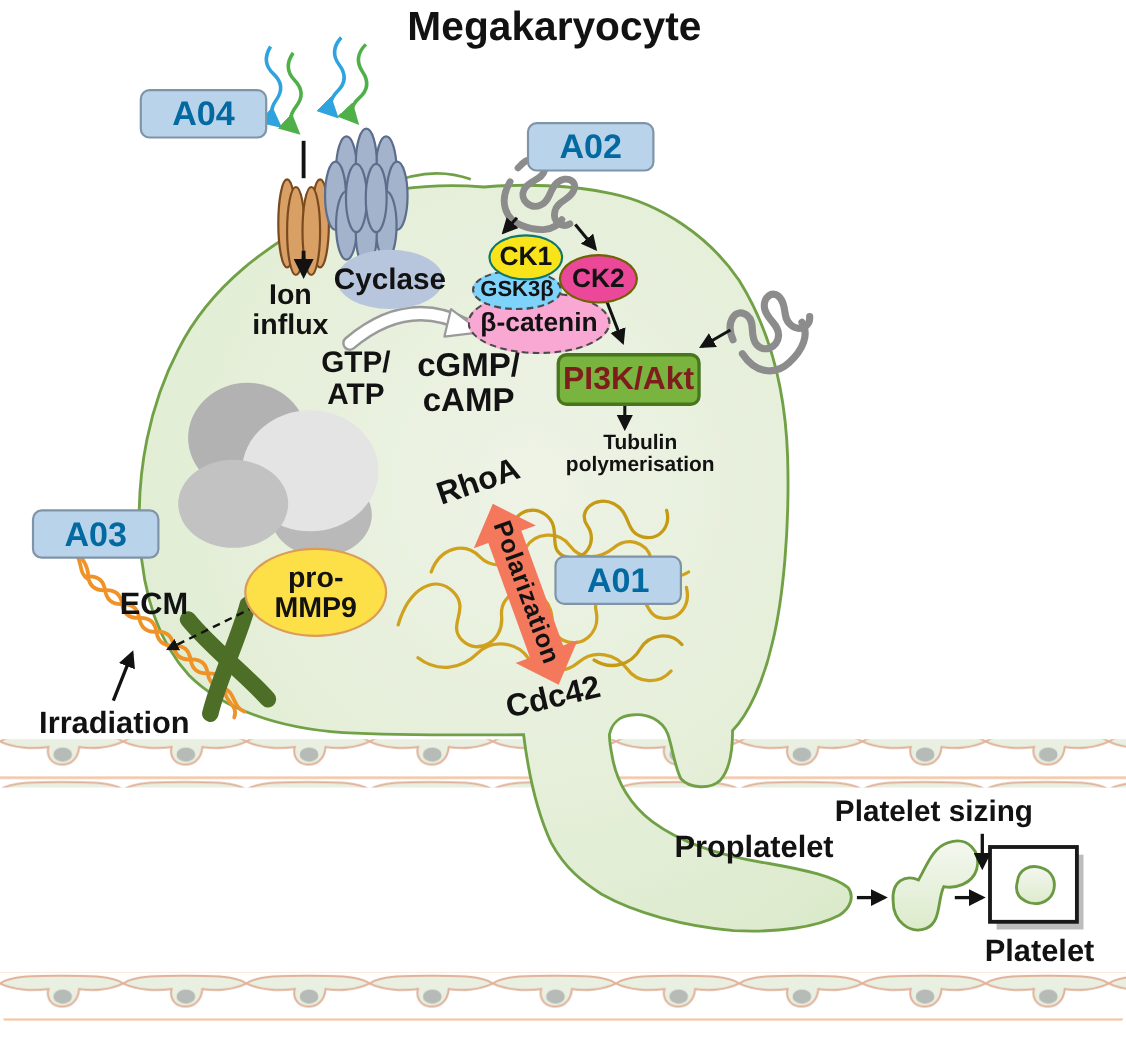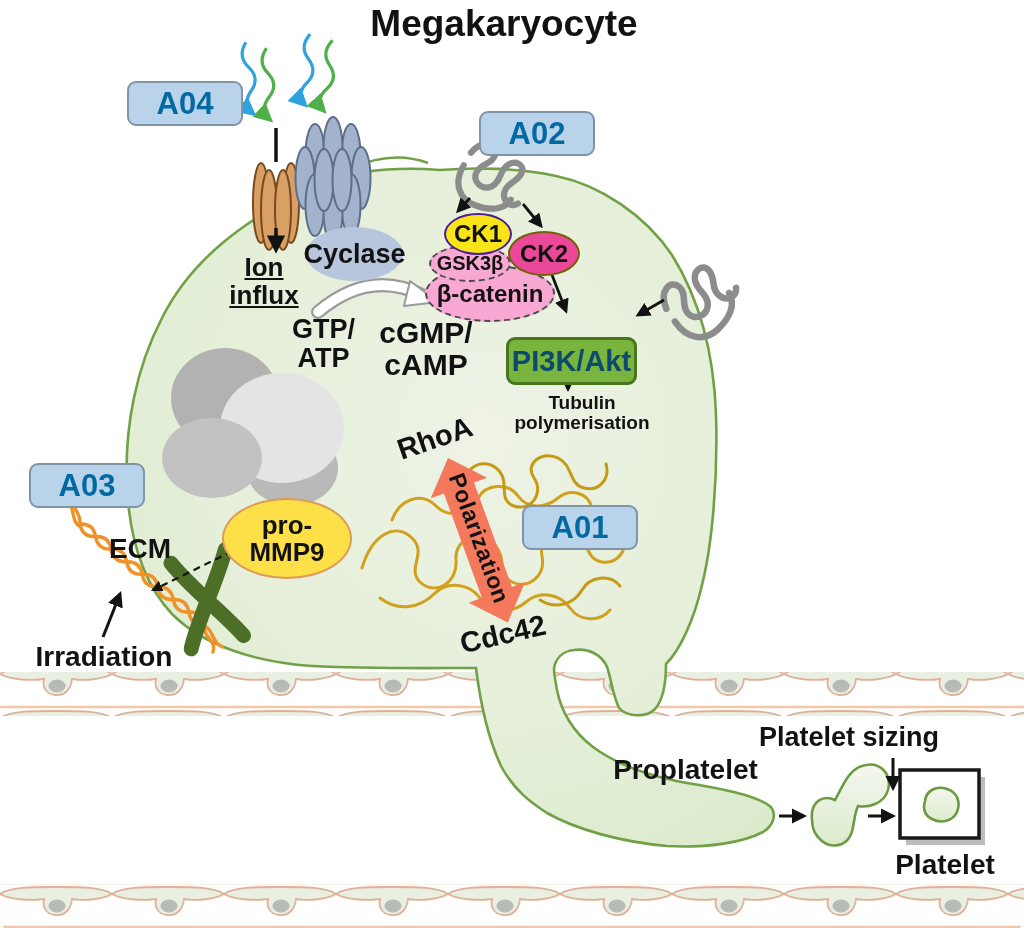--- a/index.html
+++ b/index.html
@@ -6,44 +6,44 @@
   #stage{position:relative;width:1024px;height:945px;overflow:hidden;background:#fff;
          font-family:"Liberation Sans",sans-serif;border-radius:32px;}
   #art{position:absolute;left:0;top:0;z-index:1;}
   .lbl{position:absolute;z-index:3;font-weight:bold;color:#121212;text-align:center;
        white-space:pre-line;line-height:1.07;}
   .chip{position:absolute;z-index:4;width:112px;height:41px;background:#b9d3ea;
         border:2.5px solid #8094a8;border-radius:9px;display:flex;align-items:center;
         justify-content:center;font-weight:bold;font-size:31px;color:#0369a1;}
   .oval{position:absolute;border-radius:50%;display:flex;align-items:center;
         justify-content:center;font-weight:bold;color:#121212;text-align:center;}
-  #ck1{left:444px;top:213px;width:64px;height:38px;background:#f8e418;border:2px solid #4c1d95;font-size:24px;z-index:5;}
+  #ck1{left:444px;top:213px;width:64px;height:38px;background:#f8e418;border:2px solid #0f766e;font-size:24px;z-index:5;}
   #ck2{left:508px;top:231px;width:68px;height:41px;background:#ec4899;border:2px solid #6e6300;font-size:24px;z-index:5;}
-  #gsk3b{left:429px;top:245px;width:78px;height:33px;background:#f9a8d4;border:2px dashed #4a4a4a;font-size:20px;z-index:4;}
+  #gsk3b{left:429px;top:245px;width:78px;height:33px;background:#7dd3fc;border:2px dashed #4a4a4a;font-size:20px;z-index:4;}
   #bcat{left:425px;top:265px;width:126px;height:53px;background:#f9a8d4;border:2px dashed #4a4a4a;font-size:24px;z-index:3;}
   #cyclase{left:306px;top:227px;width:97px;height:54px;background:#b7c6dd;font-size:27px;z-index:3;text-align:center;}
   #prommp9{left:222px;top:498px;width:126px;height:77px;background:#fde047;border:2.5px solid #db9c58;font-size:26px;line-height:1.02;z-index:3;white-space:pre-line;}
   #pi3k{position:absolute;left:506px;top:321px;width:125px;height:42px;background:#79b43e;
         border:3px solid #47761c;border-radius:9px;display:flex;align-items:center;justify-content:center;
-        font-weight:bold;font-size:29px;color:#0c4a6e;z-index:3;margin-top:16px;}
+        font-weight:bold;font-size:29px;color:#7f1d1d;z-index:3;}
   #title{left:312px;top:4px;width:384px;font-size:37px;}
-  #ion{left:208px;top:254px;width:112px;font-size:26px;text-decoration:underline;}
+  #ion{left:208px;top:254px;width:112px;font-size:26px;}
   #gtp{left:276px;top:315px;width:95px;font-size:27px;}
   #cgmp{left:366px;top:317px;width:120px;font-size:30px;}
   #tub{left:492px;top:393px;width:180px;font-size:19px;}
   #rhoa{left:388px;top:423px;width:94px;font-size:29px;transform:rotate(-19deg);}
   #cdc42{left:452px;top:619px;width:102px;font-size:29px;transform:rotate(-13deg);}
   #pol{left:393px;top:526px;width:172px;font-size:23px;transform:rotate(70deg);letter-spacing:.5px;z-index:3;}
   #ecm{left:102px;top:534px;width:76px;font-size:28px;}
   #irr{left:22px;top:642px;width:164px;font-size:28px;}
   #prop{left:598px;top:755px;width:175px;font-size:28px;}
   #psize{left:754px;top:723px;width:190px;font-size:27px;}
   #plat{left:884px;top:850px;width:122px;font-size:28px;}
   #a04{left:127px;top:81px;} #a02{left:479px;top:82px;margin-top:29px;}
-  #a03{left:29px;top:463px;} #a01{left:504px;top:505px;margin-left:18px;}
+  #a03{left:29px;top:463px;} #a01{left:504px;top:505px;}
 </style>
 </head>
 <body>
 
 <div id="stage">
 
 <svg id="art" width="1024" height="945" viewBox="0 0 1024 945">
   <defs>
     <radialGradient id="cg" cx="0.55" cy="0.4" r="0.85">
       <stop offset="0" stop-color="#eef3e6"></stop>

